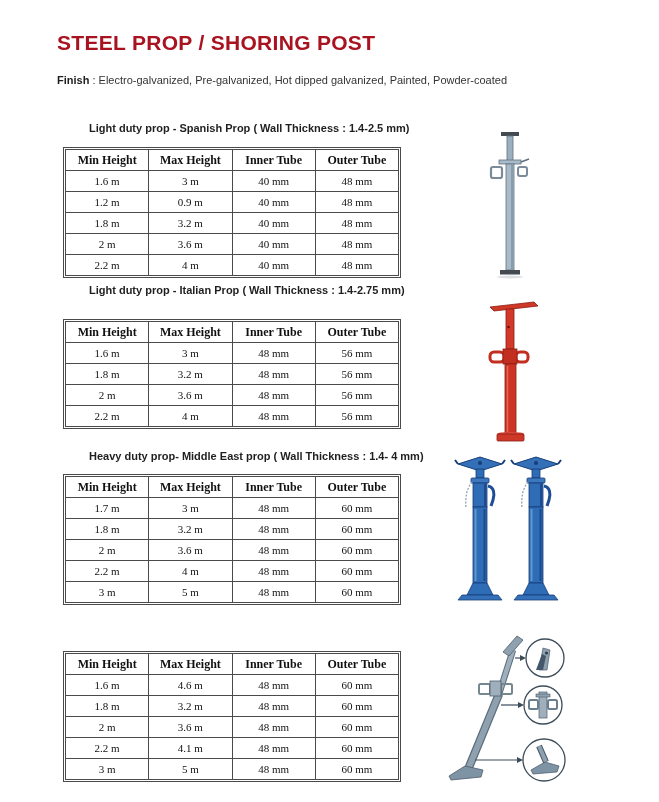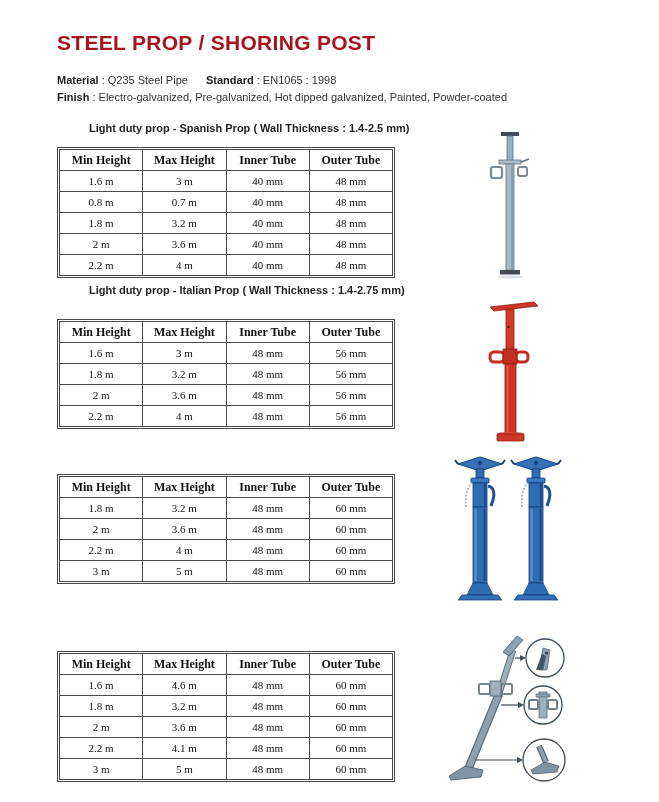--- a/index.html
+++ b/index.html
@@ -12,47 +12,40 @@
     font-size:21px; font-weight:700; color:#A9121F; letter-spacing:0.3px;
   }
   .meta { position:absolute; left:57px; top:72px; font-size:11px; color:#333; line-height:17px; }
   .b { font-weight:700; color:#1d1d1d; }
   .gap { display:inline-block; width:12px; }
   .section-heading {
     position:absolute; left:57px; margin:0;
     font-size:11px; font-weight:700; color:#1f1f1f;padding-left:32px;
   }
   .tablewrap {
-    position:absolute; left:57px; width:338px;
+    position:absolute; left:63px; width:338px;
     border:1px solid #4A4A4A; padding:1px; box-sizing:border-box; background:#fff;
   }
   table { width:100%; border-collapse:collapse; table-layout:fixed; }
   th, td {
     border:1px solid #4A4A4A; text-align:center; vertical-align:middle;
     font-family:"Liberation Serif", serif; height:20px; padding:0;
   }
   th { font-size:12px; font-weight:700; color:#111; }
   td { font-size:11px; color:#111; }
   .propimg { position:absolute; }
 </style>
 </head>
 <body>
 
 <div class="page">
 
   <h1 class="title">STEEL PROP / SHORING POST</h1>
 
   <div class="meta">
-    <div>
-      <span class="b">Material</span>
-      <span>: Q235 Steel Pipe</span>
-      <span class="gap"></span>
-      <span class="b">Standard</span>
-      <span>: EN1065 : 1998</span>
-    </div>
     <div>
       <span class="b">Finish</span>
       <span>: Electro-galvanized, Pre-galvanized, Hot dipped galvanized, Painted, Powder-coated</span>
     </div>
   </div>
 
   <h2 class="section-heading" style="top:122px;">Light duty prop - Spanish Prop ( Wall Thickness : 1.4-2.5 mm)</h2>
   <div class="tablewrap" style="top:147px;">
     <table>
       <thead>
@@ -64,22 +57,22 @@
         </tr>
       </thead>
       <tbody>
           <tr>
             <td>1.6 m</td>
             <td>3 m</td>
             <td>40 mm</td>
             <td>48 mm</td>
           </tr>
           <tr>
-            <td>0.8 m</td>
-            <td>0.7 m</td>
+            <td>1.2 m</td>
+            <td>0.9 m</td>
             <td>40 mm</td>
             <td>48 mm</td>
           </tr>
           <tr>
             <td>1.8 m</td>
             <td>3.2 m</td>
             <td>40 mm</td>
             <td>48 mm</td>
           </tr>
           <tr>
@@ -131,31 +124,38 @@
           <tr>
             <td>2.2 m</td>
             <td>4 m</td>
             <td>48 mm</td>
             <td>56 mm</td>
           </tr>
         </tbody>
     </table>
   </div>
 
+  <h2 class="section-heading" style="top:450px;">Heavy duty prop- Middle East prop ( Wall Thickness : 1.4- 4 mm)</h2>
   <div class="tablewrap" style="top:474px;">
     <table>
       <thead>
         <tr>
           <th>Min Height</th>
           <th>Max Height</th>
           <th>Inner Tube</th>
           <th>Outer Tube</th>
         </tr>
       </thead>
       <tbody>
+          <tr>
+            <td>1.7 m</td>
+            <td>3 m</td>
+            <td>48 mm</td>
+            <td>60 mm</td>
+          </tr>
           <tr>
             <td>1.8 m</td>
             <td>3.2 m</td>
             <td>48 mm</td>
             <td>60 mm</td>
           </tr>
           <tr>
             <td>2 m</td>
             <td>3.6 m</td>
             <td>48 mm</td>

